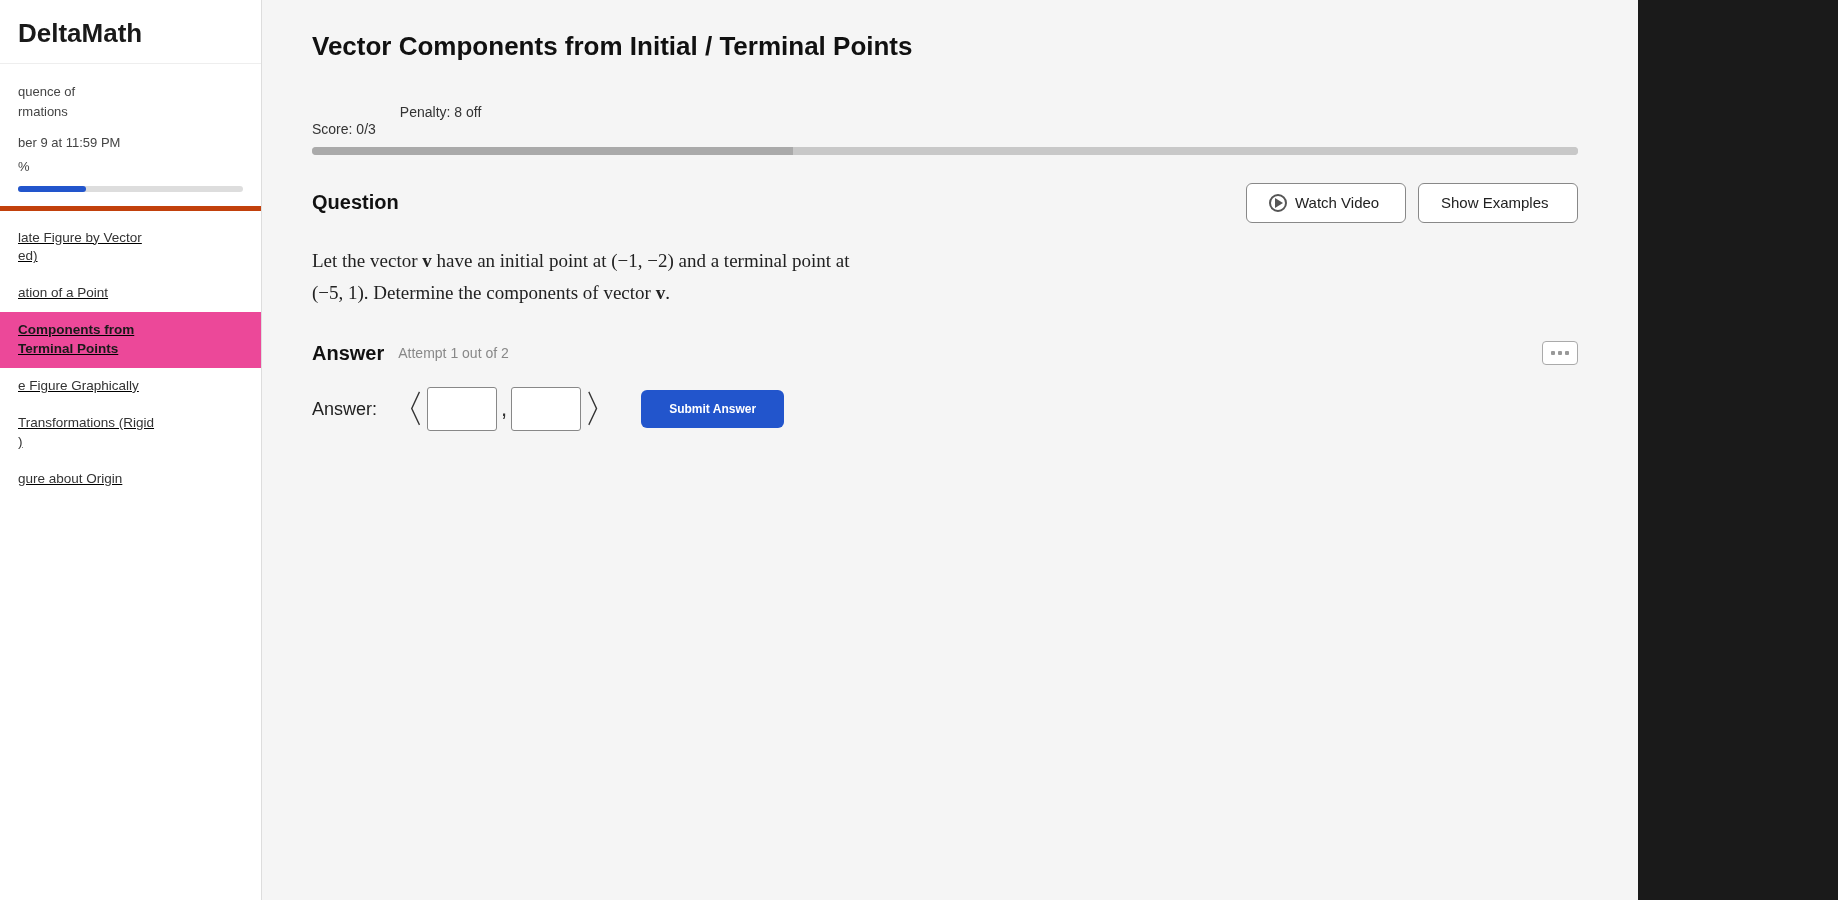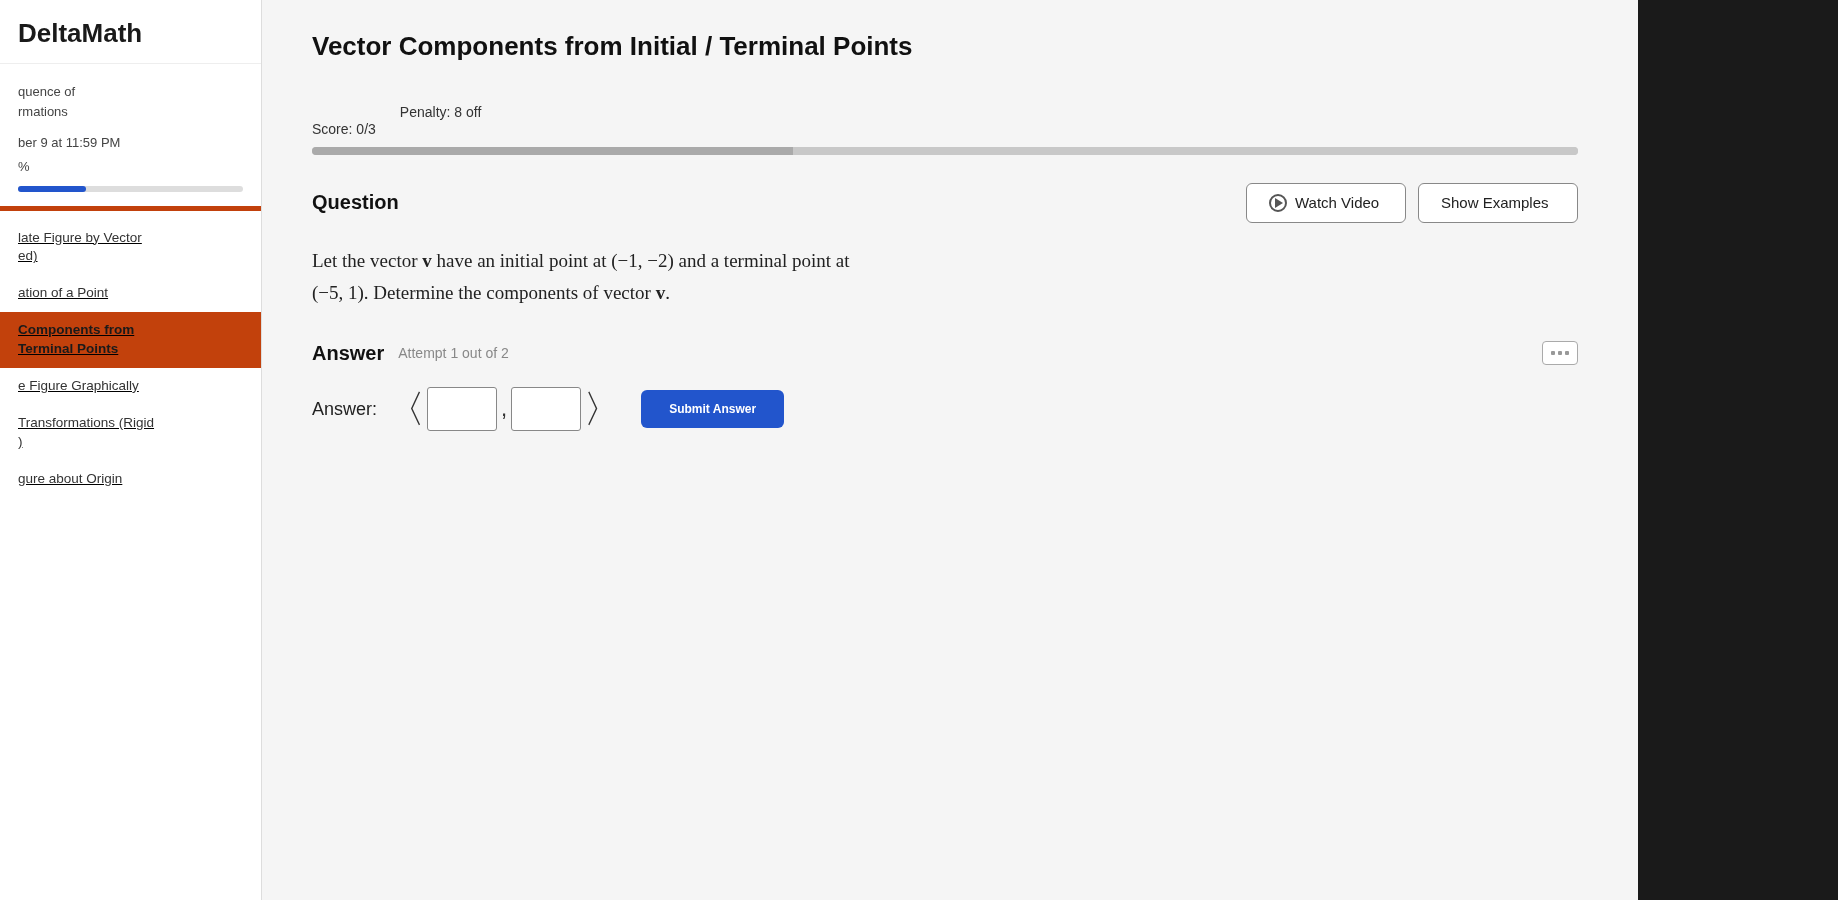--- a/index.html
+++ b/index.html
@@ -84,21 +84,21 @@
     .nav-item {
       padding: 9px 18px;
       font-size: 13.5px;
       color: #333;
       cursor: pointer;
       line-height: 1.4;
       font-family: Arial, sans-serif;
     }
 
     .nav-item.active {
-      background: #c2410c;
+      background: #ec4899;
       font-weight: bold;
       color: #1a1a1a;
     }
 
     
     .main-content {
       flex: 1;
       background: #f5f5f5;
       padding: 30px 60px 22px 50px;
       overflow-y: auto;

